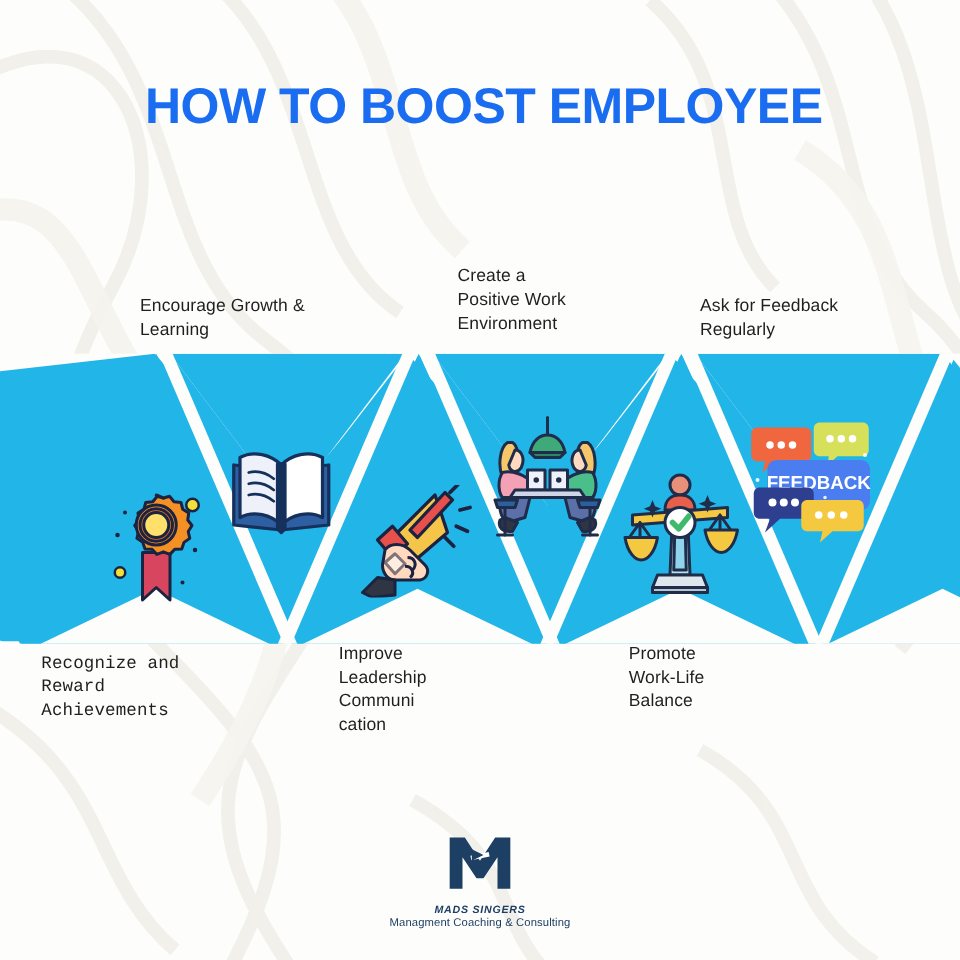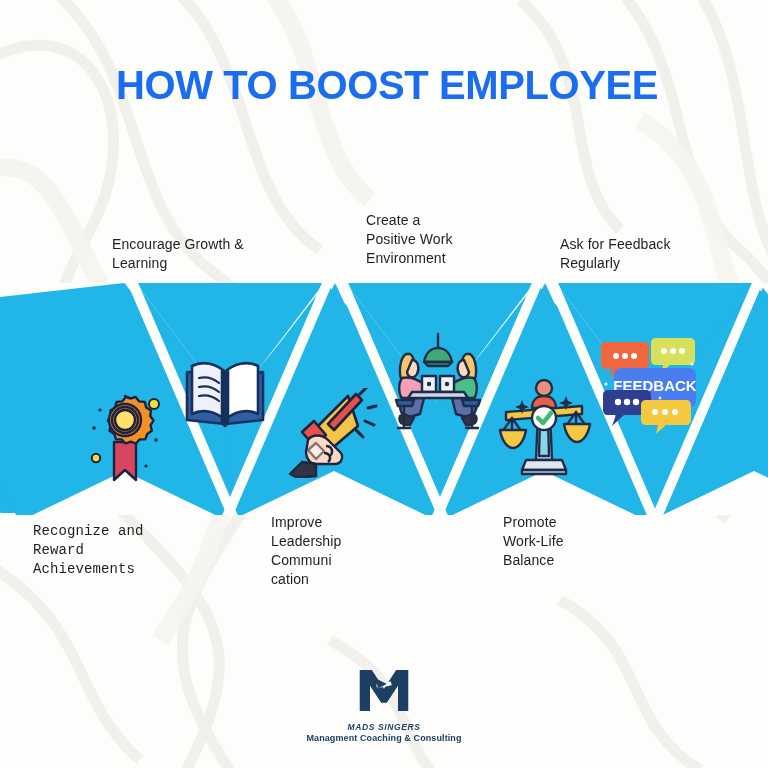--- a/index.html
+++ b/index.html
@@ -73,21 +73,21 @@
   #logo-line1 {
     font-size:8.5px;
     font-weight:bold;
     font-style:italic;
     color:#1d3f63;
     letter-spacing:0.6px;
     margin-top:9px;
   }
   #logo-line2 {
     font-size:9px;
-    font-weight:bold;
+    font-weight:normal;
     color:#1d3f63;
     letter-spacing:0.1px;
     margin-top:1px;
   }
 </style>
 </head>
 <body>
 
 <div id="canvas">
 

